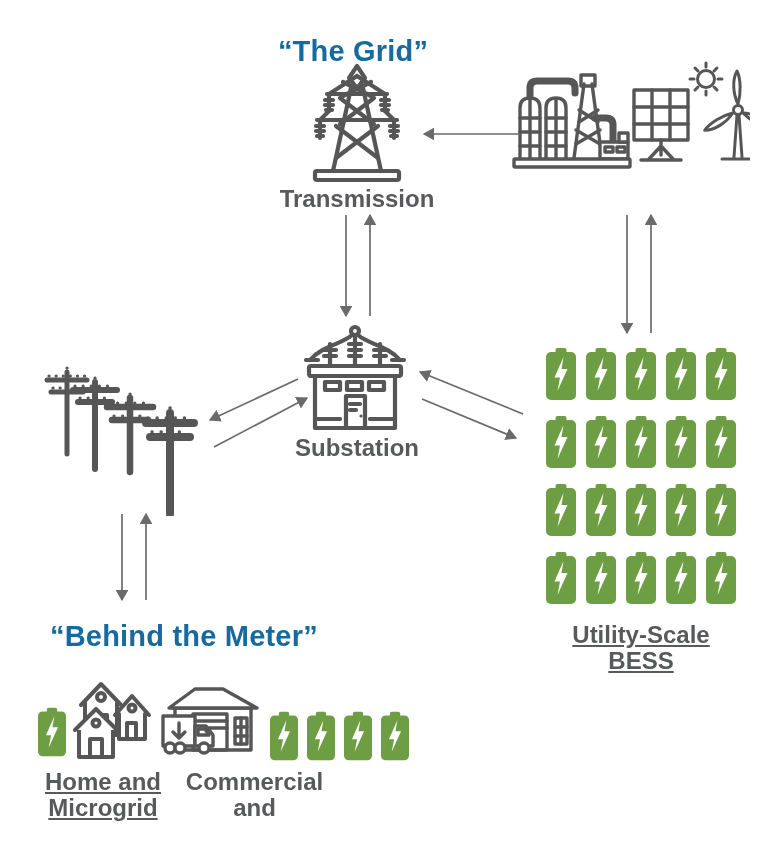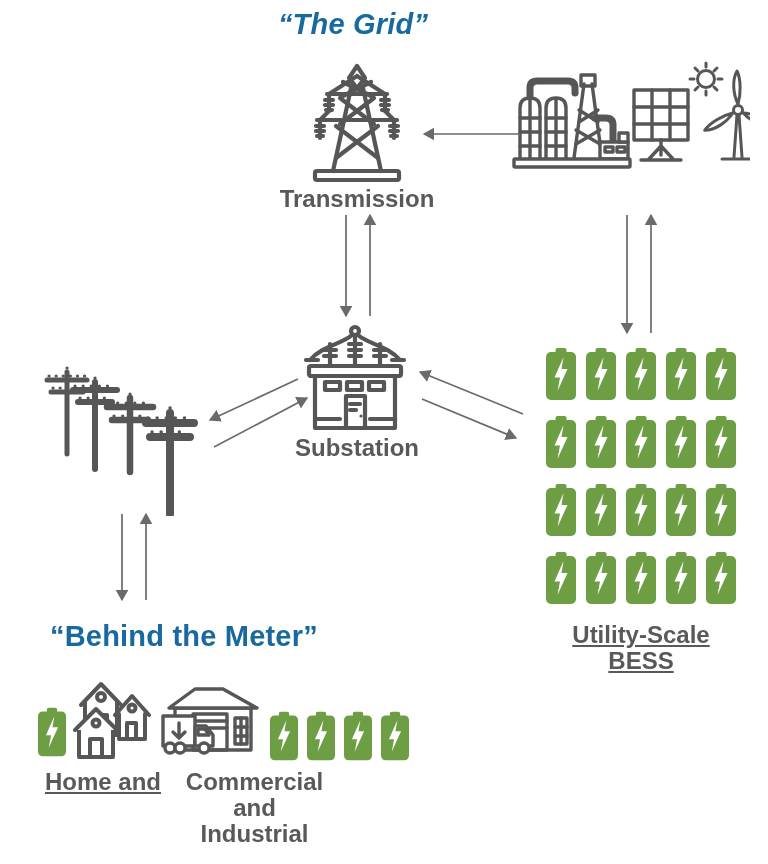--- a/index.html
+++ b/index.html
@@ -13,21 +13,21 @@
   #arrows line{stroke:currentColor;stroke-width:1.7;}
   .batt{width:30px;height:52px;color:var(--battery-green);}
   .batt svg{display:block;width:100%;height:100%;}
   .batt-grid{position:absolute;display:grid;}
   .batt-row{position:absolute;display:flex;gap:9px;}
   .batt-row .batt{width:28px;}
   #bess-grid{left:546px;top:348px;gap:16px 10px;}
   #home-batt{left:38px;top:706px;}
   #home-batt .batt{width:28px;}
   #ci-batts{left:270px;top:710px;}
-  #title-grid{left:203px;top:8px;width:300px;text-align:center;font-style:italic;}
+  #title-grid{left:203px;top:35px;width:300px;text-align:center;}
   #title-btm{left:14px;top:620px;width:320px;margin-left:36px;}
   #transmission-icon{left:293px;top:58px;width:128px;height:128px;}
   #label-transmission{left:277px;top:186px;width:160px;}
   #powergen-icon{left:510px;top:60px;width:240px;height:115px;}
   #label-powergen{left:540px;top:185px;width:200px;}
   #substation-icon{left:302px;top:320px;width:106px;height:116px;}
   #label-substation{left:277px;top:435px;width:160px;}
   #distribution-icon{left:40px;top:366px;width:165px;height:150px;}
   #label-distribution{left:24px;top:476px;width:160px;}
   #label-bess{left:541px;top:622px;width:200px;text-decoration:underline;}
@@ -333,20 +333,21 @@
       <g>
         <path d="M8,52 V80 H42 V52" fill="#fff"></path>
         <path d="M4,53 L25,32 L46,53" fill="#fff"></path>
         <circle cx="25" cy="46" r="3.5" fill="none"></circle>
         <rect x="19" y="62" width="12" height="18" fill="none"></rect>
       </g>
     </svg>
   </div>
   <div class="node-label" id="label-home">
     <div>Home and</div>
+    <div>Microgrid</div>
   </div>
 
   <div class="icon" id="warehouse-icon">
     <svg viewBox="0 0 102 86" fill="none" stroke="currentColor" stroke-width="3.4" stroke-linecap="round" stroke-linejoin="round">
       <g>
         <rect x="14" y="28" width="76" height="42" fill="#fff"></rect>
         <path d="M8,28 L34,9 H62 L96,28 Z" fill="#fff"></path>
         <rect x="32" y="34" width="34" height="36"></rect>
         <path d="M32,41 H66 M32,48 H66"></path>
         <rect x="74" y="38" width="12" height="26"></rect>
@@ -358,21 +359,20 @@
         <path d="M34,46 H45 L52,55 V66 H34 Z" fill="#fff"></path>
         <path d="M37,49 H44 L48,55 H37 Z"></path>
         <circle cx="9" cy="68" r="5" fill="#fff"></circle>
         <circle cx="19" cy="68" r="5" fill="#fff"></circle>
         <circle cx="43" cy="68" r="5" fill="#fff"></circle>
       </g>
     </svg>
   </div>
   <div class="node-label" id="label-ci">
     <div>Commercial and</div>
-    <div>Industrial</div>
   </div>
   <div class="batt-row" id="ci-batts">
   <span class="batt">
     <svg viewBox="0 0 30 52">
       <rect x="9.5" y="0" width="11" height="6" rx="2" fill="currentColor"></rect>
       <rect x="0" y="4" width="30" height="48" rx="5" fill="currentColor"></rect>
       <polygon points="17.5,9 8.5,29.5 14,29.5 11.5,43 21.5,21 15.5,21" fill="#fff"></polygon>
     </svg>
   </span>
 

